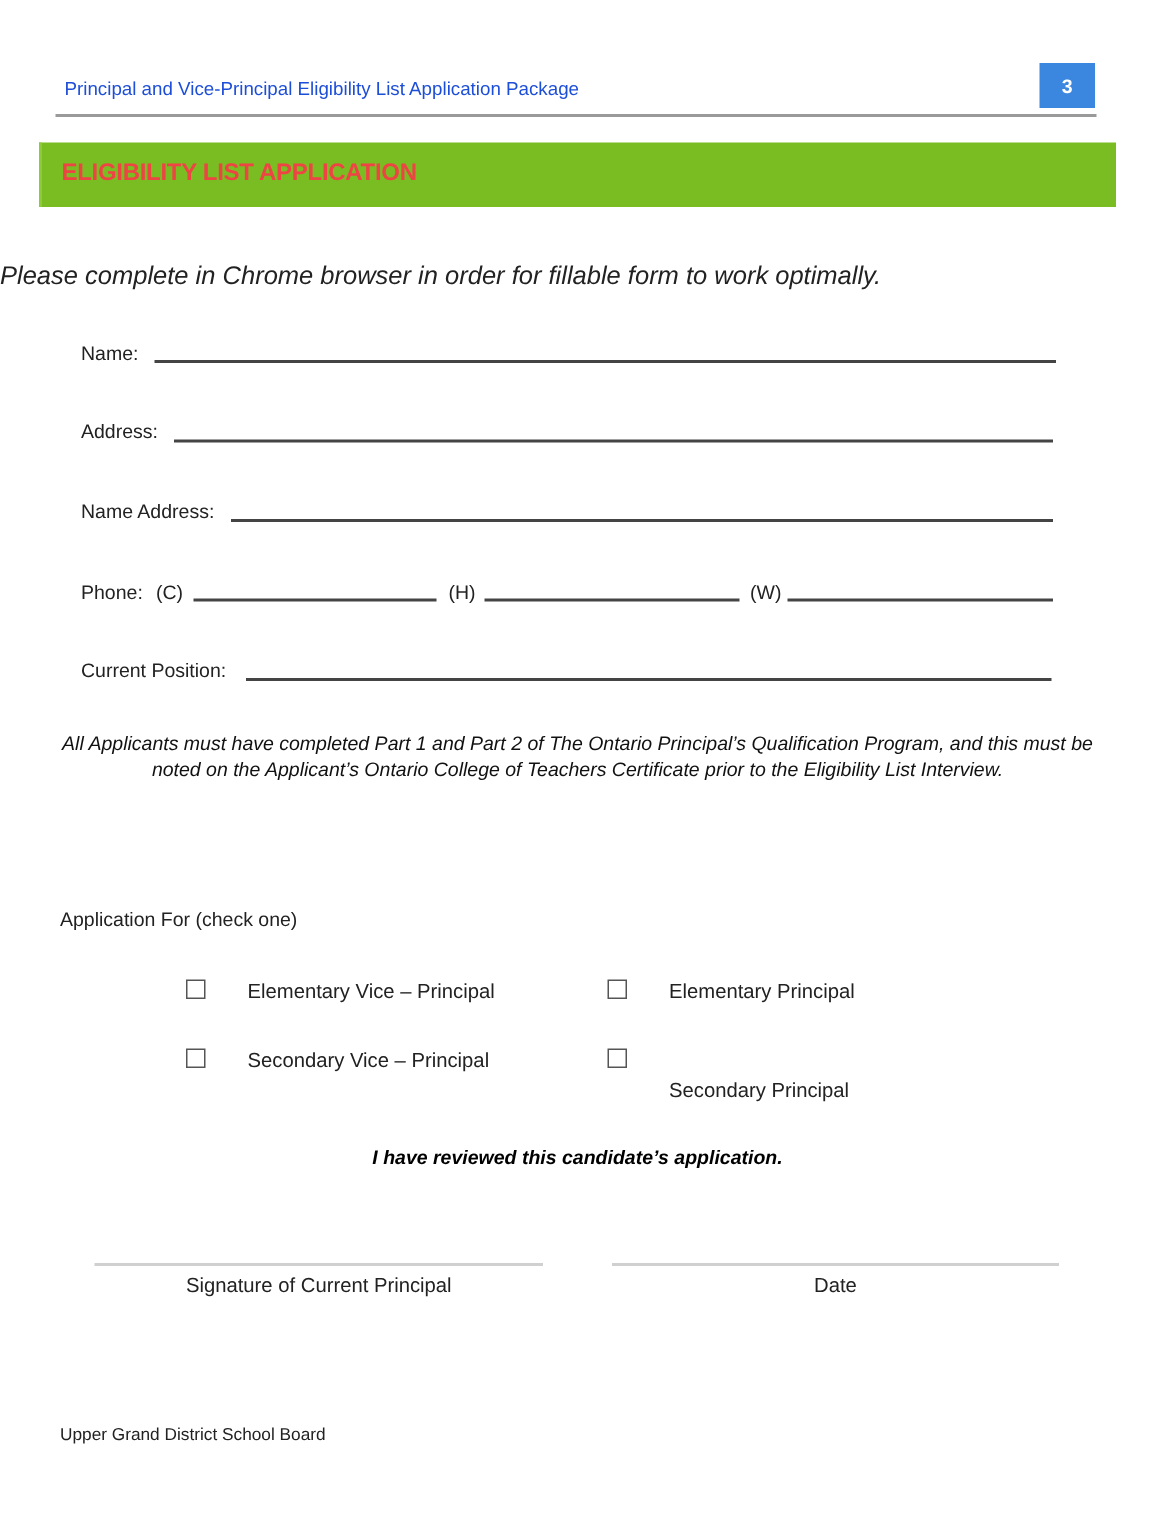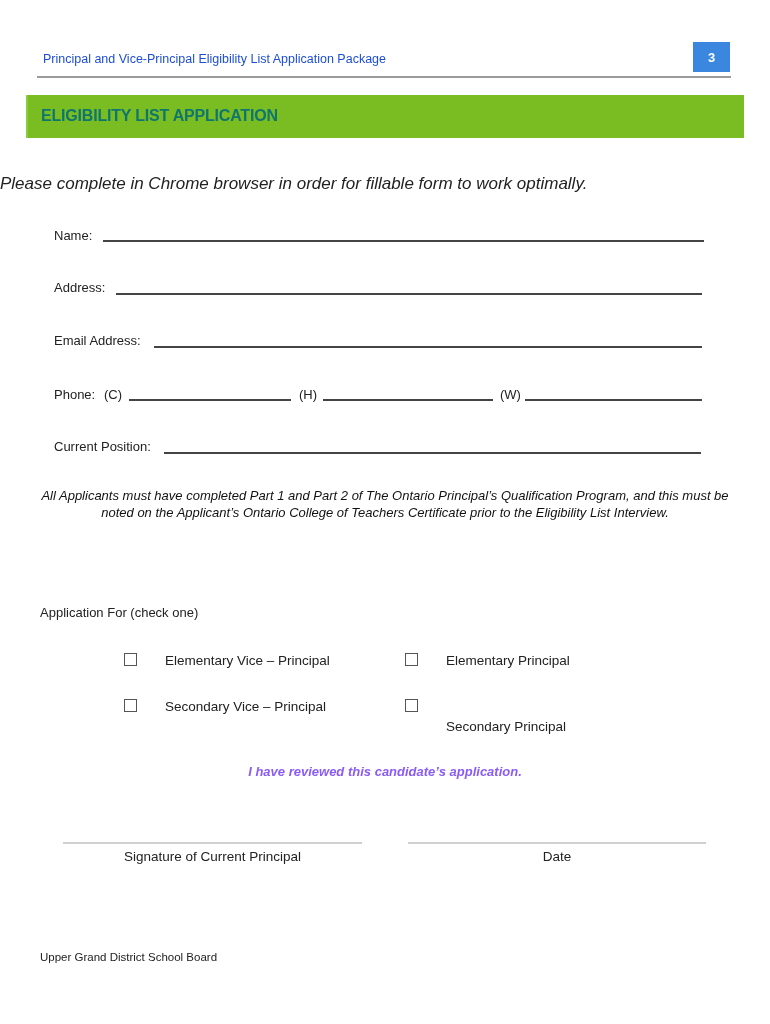--- a/index.html
+++ b/index.html
@@ -6,29 +6,29 @@
   body { width:770px; height:1024px; position:relative; overflow:hidden;
          font-family:"Liberation Sans", sans-serif; color:#1a1a1a; }
   .abs { position:absolute; }
   .hdr-title { left:43px; top:52px; font-size:12.5px; color:#1d4ed8; }
   .hdr-rule { left:37px; top:76px; width:694px; height:2px; background:#9a9a9a; }
   .page-badge { left:693px; top:42px; width:37px; height:30px; background:#3b87e0;
                 color:#fff; font-size:13px; font-weight:bold; display:flex;
                 align-items:center; justify-content:center; }
   .banner { left:26px; top:95px; width:718px; height:43px; background:#79bd23;
             border-left:2px solid #8ccc3a; box-sizing:border-box; }
-  .banner-title { left:41px; top:107px; font-size:16px; font-weight:bold; color:#0f766e; letter-spacing:-0.2px; }
+  .banner-title { left:41px; top:107px; font-size:16px; font-weight:bold; color:#ef4444; letter-spacing:-0.2px; }
   .note { left:0; width:770px; top:174px; text-align:left; font-style:italic; font-size:17px; color:#222; }
   .label { font-size:13px; color:#222;text-align:center; }
   .line { height:1.5px; background:#444; }
   .notice { left:40px; width:690px; top:487px; text-align:center; font-weight:normal;
             font-style:italic; font-size:13px; line-height:17px; color:#111; }
   .check { width:13px; height:13px; border:1.5px solid #555; box-sizing:border-box; background:#fff; }
   .opt { font-size:13.5px; color:#222; }
-  .review { left:0; width:770px; top:764px; text-align:center; font-weight:bold; font-style:italic; font-size:13px; color:#8b5cf6; }
+  .review { left:0; width:770px; top:764px; text-align:center; font-weight:bold; font-style:italic; font-size:13px; color:#000000; }
   .sig-line { height:2px; background:#d0d0d0; }
   .sig-label { font-size:13.5px; color:#222; text-align:center; }
   .footer { left:40px; top:951px; font-size:11.5px; color:#222; }
 </style>
 </head>
 <body>
 
 <div class="abs hdr-title">Principal and Vice-Principal Eligibility List Application Package</div>
 <div class="abs page-badge">3</div>
 <div class="abs hdr-rule"></div>
@@ -37,21 +37,21 @@
 <div class="abs banner-title">ELIGIBILITY LIST APPLICATION</div>
 
 <div class="abs note">Please complete in Chrome browser in order for fillable form to work optimally.</div>
 
 <div class="abs label" style="left:54px; top:228px;">Name:</div>
 <div class="abs line" style="left:103px; top:240px; width:601px;" title=""></div>
 
 <div class="abs label" style="left:54px; top:280px;">Address:</div>
 <div class="abs line" style="left:116px; top:293px; width:586px;"></div>
 
-<div class="abs label" style="left:54px; top:333px;">Email Address:</div>
+<div class="abs label" style="left:54px; top:333px;">Name Address:</div>
 <div class="abs line" style="left:154px; top:346px; width:548px;"></div>
 
 <div class="abs label" style="left:54px; top:387px;">Phone:</div>
 <div class="abs label" style="left:104px; top:387px;">(C)</div>
 <div class="abs line" style="left:129px; top:399px; width:162px;"></div>
 <div class="abs label" style="left:299px; top:387px;">(H)</div>
 <div class="abs line" style="left:323px; top:399px; width:170px;"></div>
 <div class="abs label" style="left:500px; top:387px;">(W)</div>
 <div class="abs line" style="left:525px; top:399px; width:177px;"></div>
 

